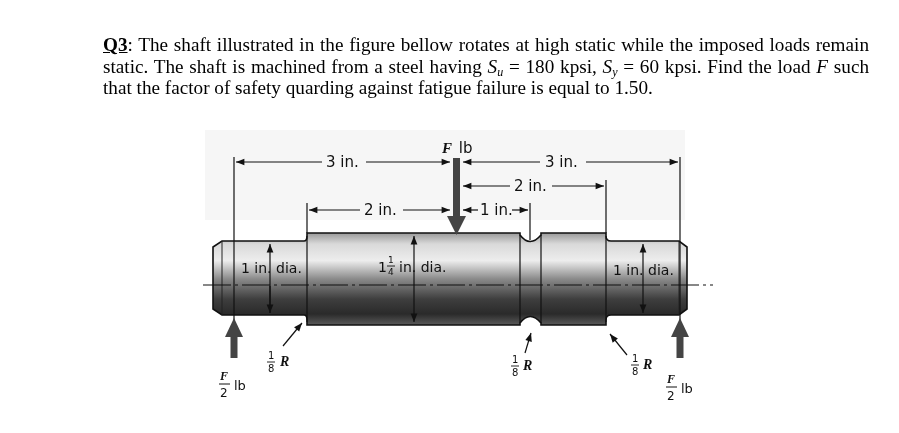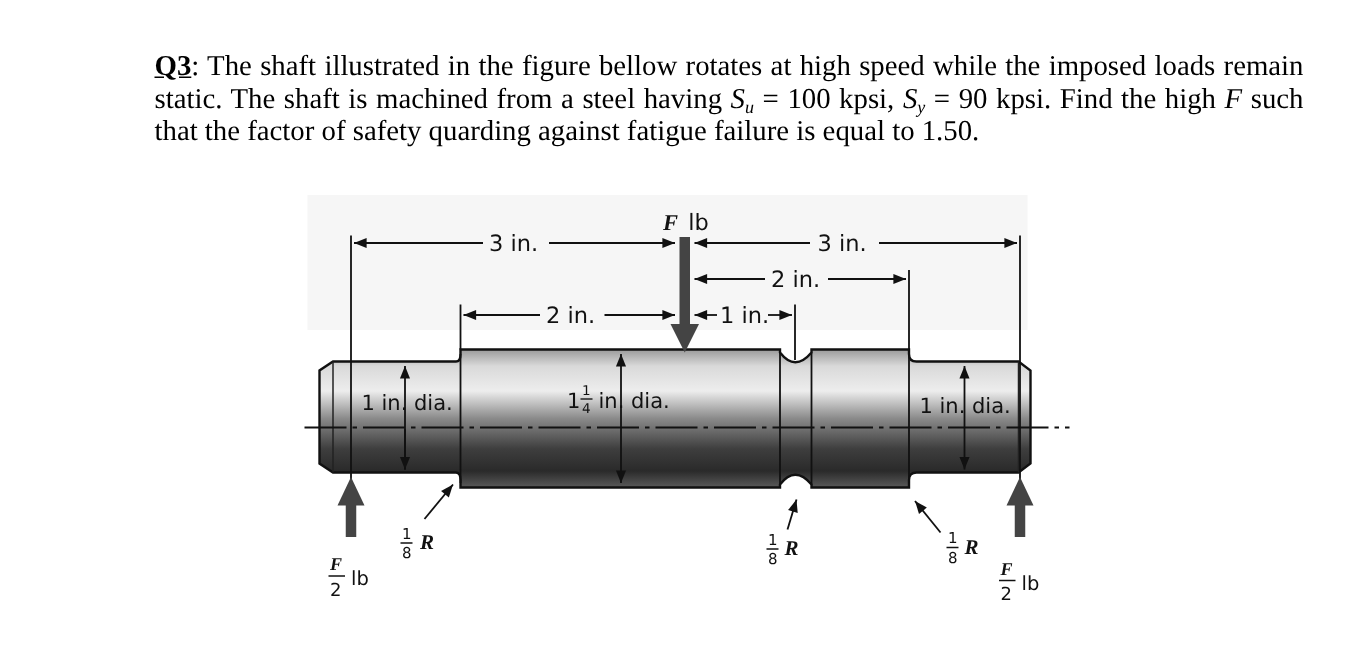--- a/index.html
+++ b/index.html
@@ -13,23 +13,23 @@
   .question i { font-style: italic; }
   .question sub { font-size: 12px; vertical-align: -3px; line-height: 0; }
   .figure { position: absolute; left: 0; top: 0; width: 899px; height: 433px; }
   .lbl { font-family: "DejaVu Sans", sans-serif; fill: #111; }
 </style>
 </head>
 <body>
 
 <div class="question">
   <b>Q3</b><span>:</span>
-  <span>The shaft illustrated in the figure bellow rotates at high speed while the imposed loads</span>
-  <span><span>remain static. The shaft is machined from a steel having </span><i>S</i><sub><i>u</i></sub><span> = 100 kpsi, </span><i>S</i><sub><i>y</i></sub><span> = 90 kpsi. Find the</span></span>
-  <span><span>high </span><i>F</i><span> such that the factor of safety quarding against fatigue failure is equal to 1.50.</span></span>
+  <span>The shaft illustrated in the figure bellow rotates at high static while the imposed loads</span>
+  <span><span>remain static. The shaft is machined from a steel having </span><i>S</i><sub><i>u</i></sub><span> = 180 kpsi, </span><i>S</i><sub><i>y</i></sub><span> = 60 kpsi. Find the</span></span>
+  <span><span>load </span><i>F</i><span> such that the factor of safety quarding against fatigue failure is equal to 1.50.</span></span>
 </div>
 
 <svg class="figure" width="899" height="433" viewBox="0 0 899 433" xmlns="http://www.w3.org/2000/svg">
   <defs>
     <linearGradient id="shaftGrad" x1="0" y1="0" x2="0" y2="1">
       <stop offset="0" stop-color="#9a9a9a"></stop>
       <stop offset="0.12" stop-color="#d9d9d9"></stop>
       <stop offset="0.3" stop-color="#ededed"></stop>
       <stop offset="0.5" stop-color="#8a8a8a"></stop>
       <stop offset="0.72" stop-color="#3e3e3e"></stop>

